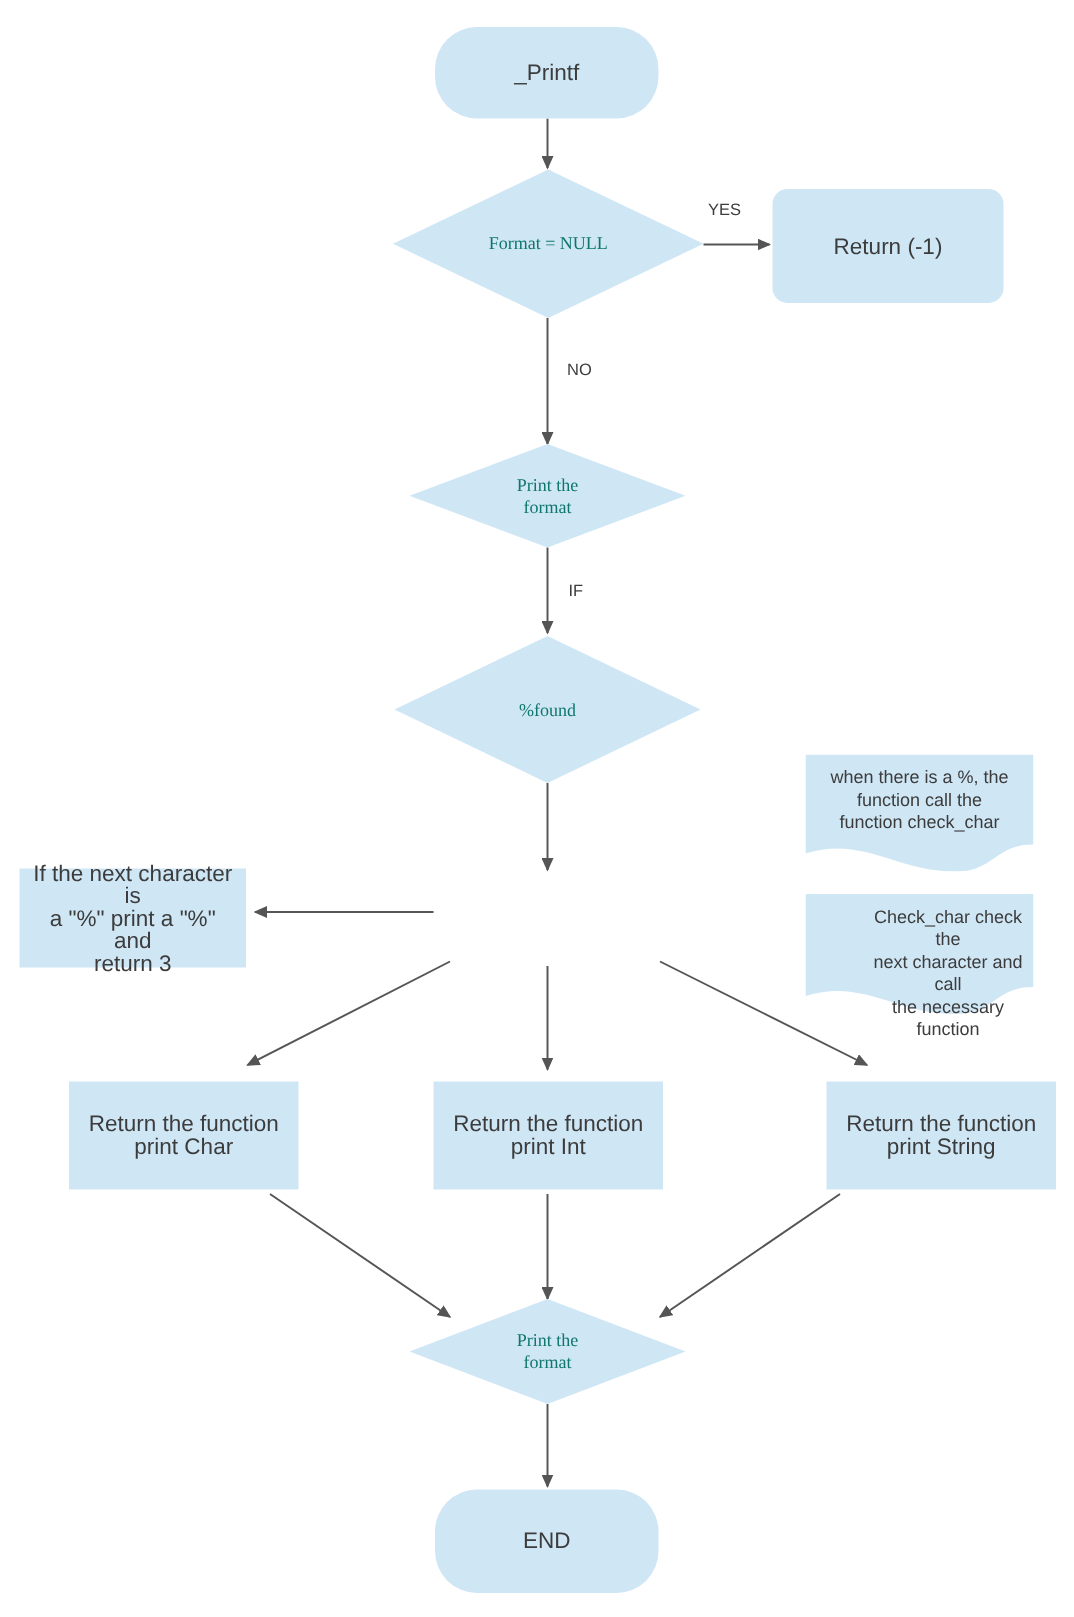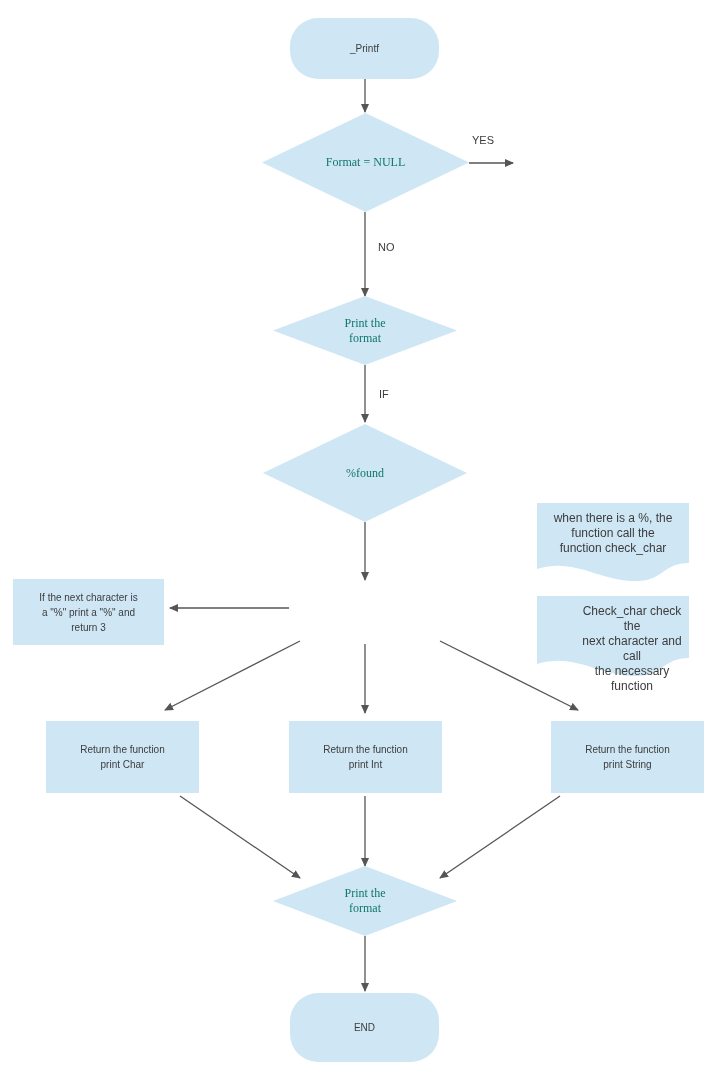--- a/index.html
+++ b/index.html
@@ -29,21 +29,21 @@
     pointer-events: none;
   }
   .node {
     position: absolute;
     box-sizing: border-box;
     display: flex;
     align-items: center;
     justify-content: center;
     text-align: center;
     color: #3c3c3c;
-    font-size: 10px;
+    font-size: 15px;
     line-height: 15px;
     font-family: "Liberation Sans", sans-serif;
   }
   .node .label {
     display: block;
     width: 100%;
     padding: 0 6px;
     box-sizing: border-box;
     white-space: pre-line;
   }
@@ -160,20 +160,23 @@
 
   <div class="node shape-terminator" style="left:290px; top:18px; width:149px; height:61px;">
     <span class="label">_Printf</span>
   </div>
 
   <div class="shape-diamond-wrap" style="left:262px; top:113px; width:207px; height:99px;">
     <span class="diamond-bg"></span>
     <span class="label">Format = NULL</span>
   </div>
 
+  <div class="node shape-roundrect" style="left:515px; top:126px; width:154px; height:76px;">
+    <span class="label">Return (-1)</span>
+  </div>
 
   <div class="shape-diamond-wrap" style="left:273px; top:296px; width:184px; height:69px;">
     <span class="diamond-bg"></span>
     <span class="label">Print the
 format</span>
   </div>
 
   <div class="shape-diamond-wrap" style="left:263px; top:424px; width:204px; height:98px;">
     <span class="diamond-bg"></span>
     <span class="label">%found</span>

